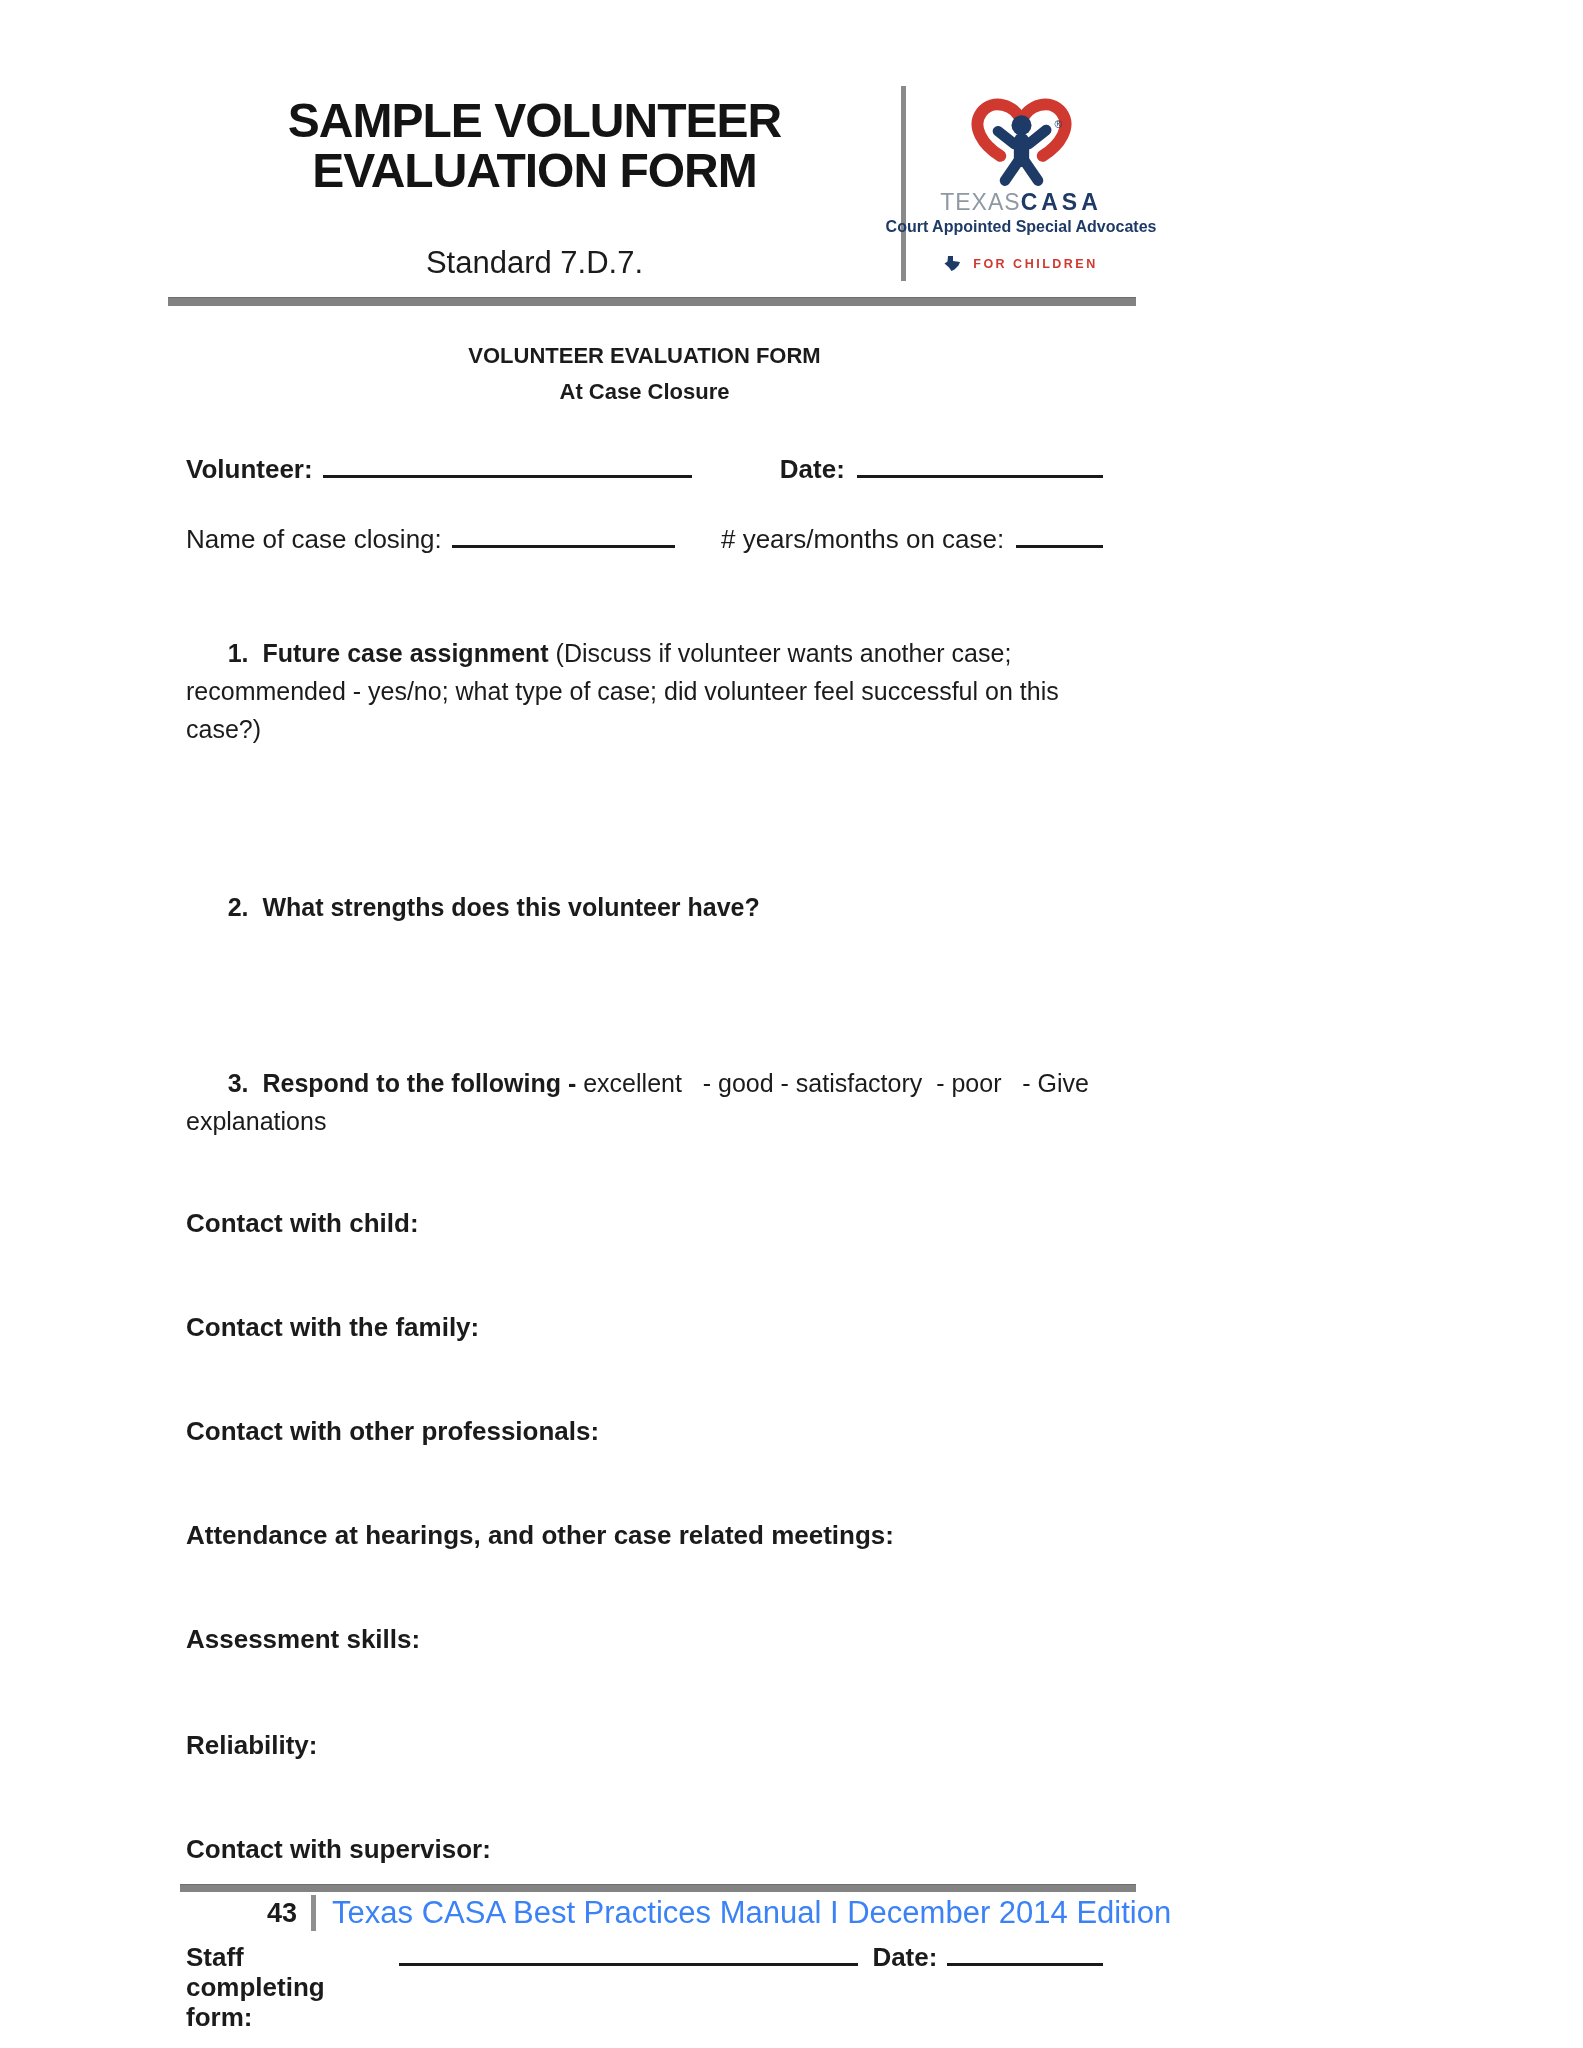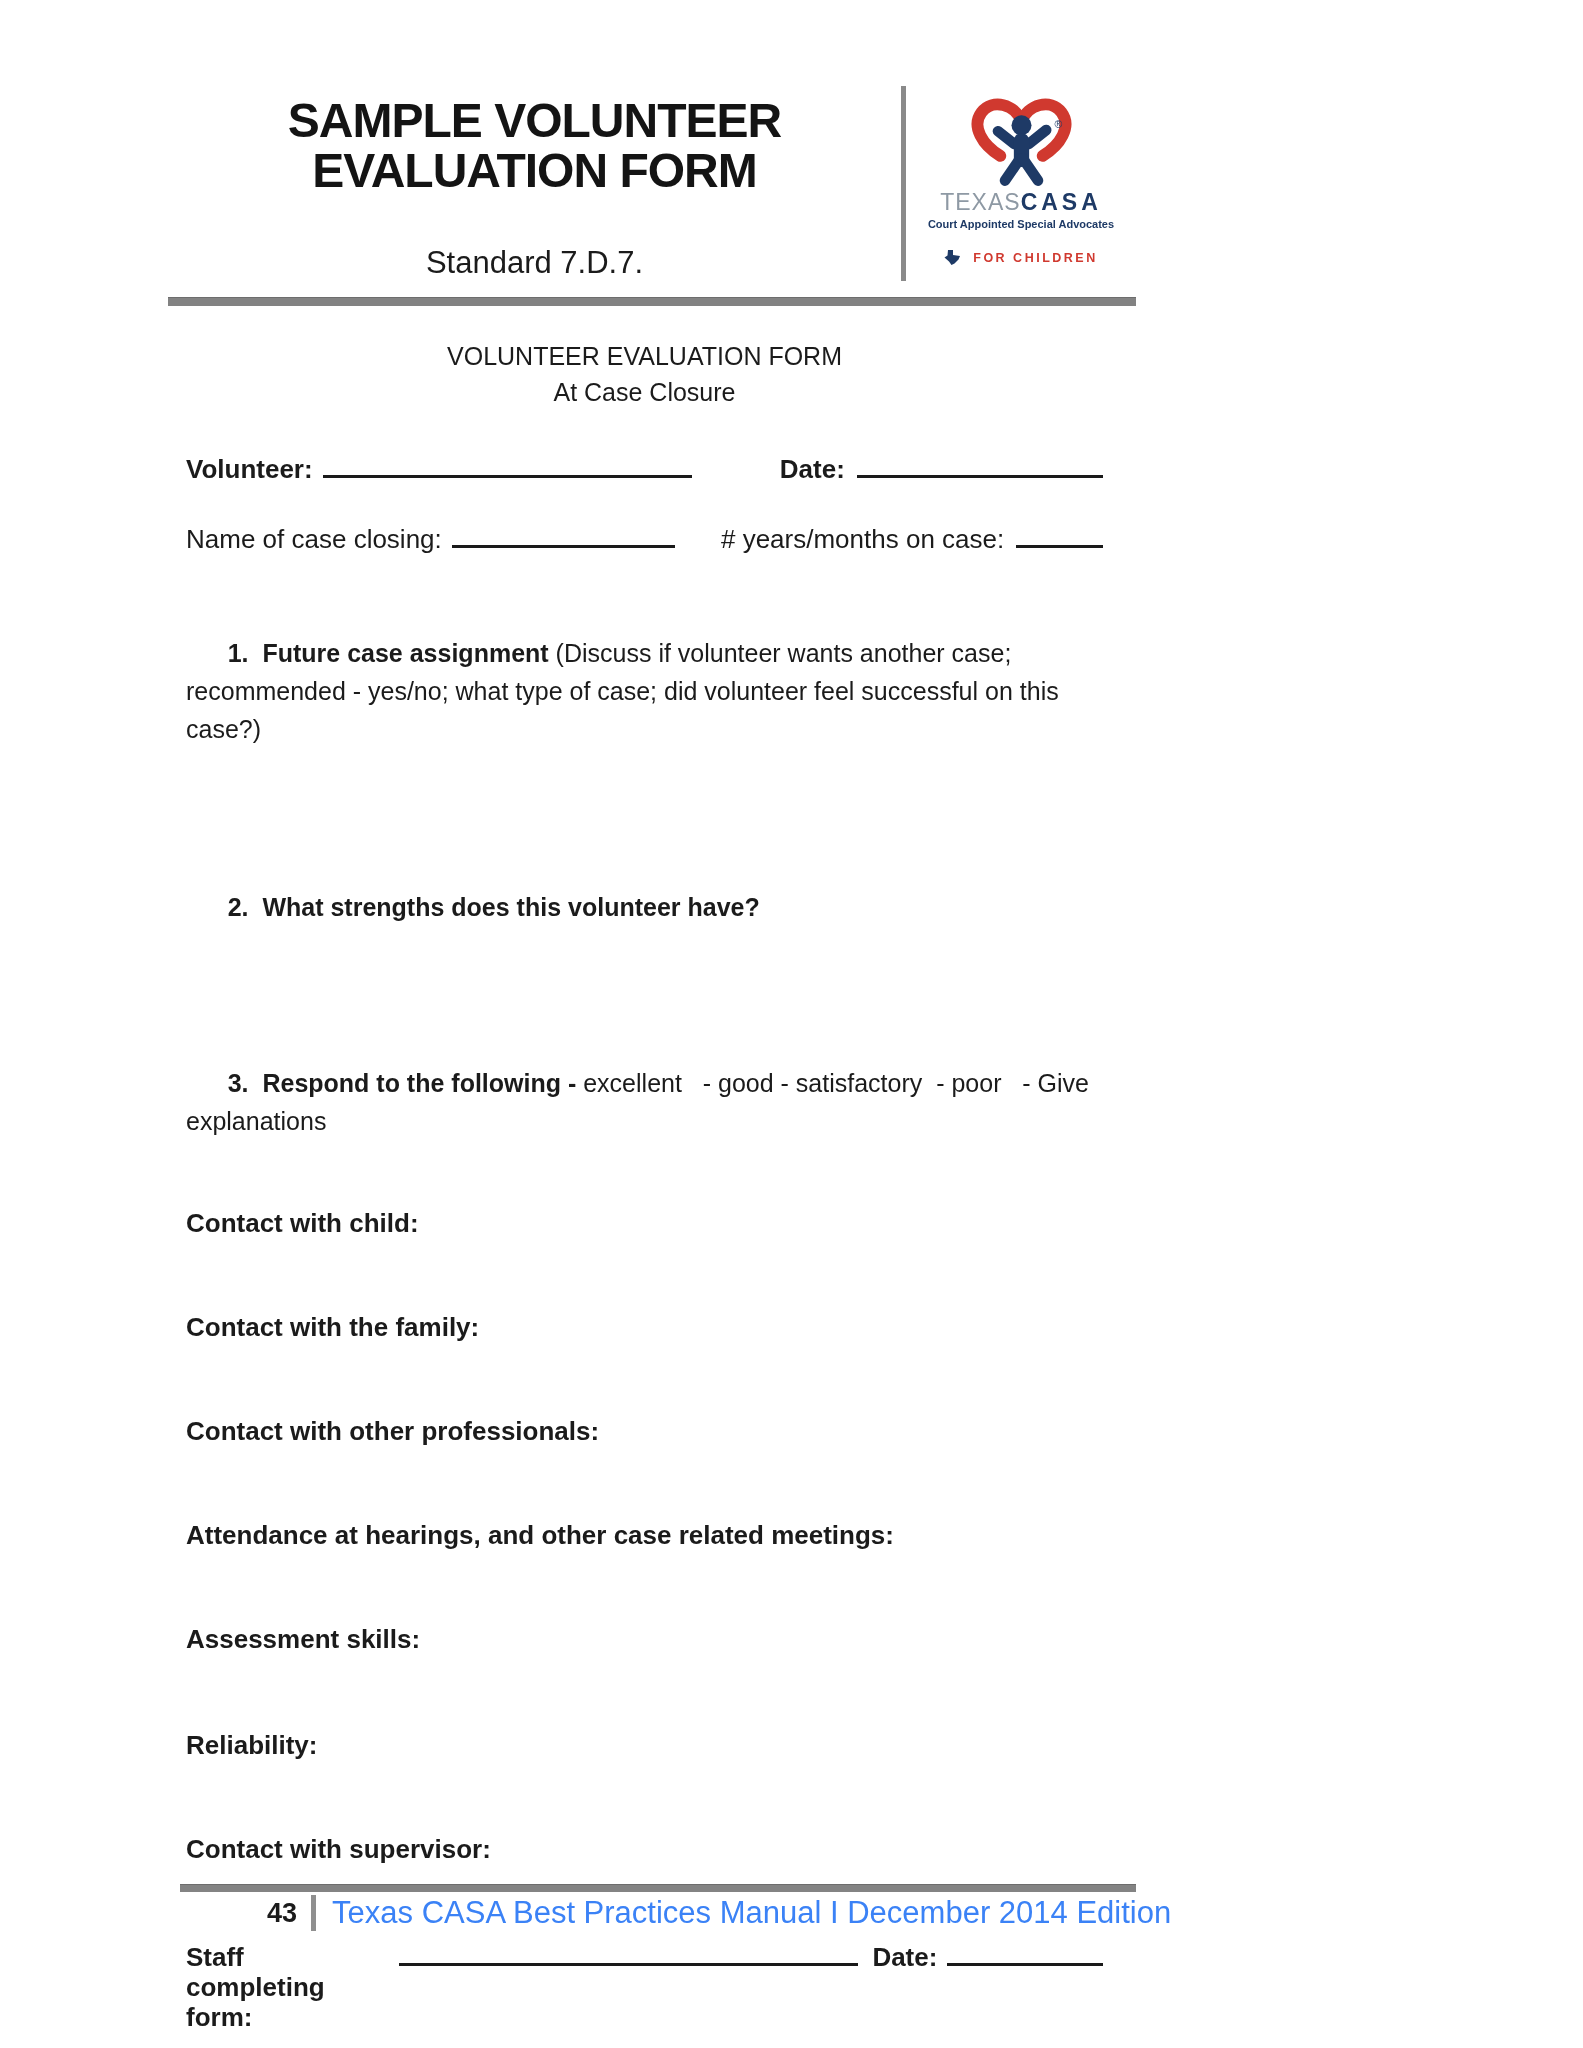--- a/index.html
+++ b/index.html
@@ -19,30 +19,30 @@
   .standard { font-size:31px; margin-top:48px; color:#1b1b1b; }
 
   .logo-col {
     width:230px; border-left:5px solid #8a8a8a;
     display:flex; flex-direction:column; align-items:center;
     padding:4px 0 10px 0;
   }
   .brand { margin-top:1px; font-size:23px; line-height:1; white-space:nowrap; }
   .brand .texas { color:var(--logo-gray); letter-spacing:1px; font-weight:400; }
   .brand .casa  { color:var(--logo-navy); letter-spacing:4px; font-weight:700; }
-  .tagline { margin-top:4px; font-size:11px; font-weight:600; color:var(--logo-navy); white-space:nowrap; }
+  .tagline { margin-top:4px; font-size:16px; font-weight:600; color:var(--logo-navy); white-space:nowrap; }
   .forchildren { margin-top:20px; display:flex; align-items:center; gap:13px; }
   .forchildren span { font-size:12.5px; font-weight:700; letter-spacing:2.5px; color:var(--logo-red); }
 
   .header-rule { height:8px; background:#828282; border-top:1px solid #6d6d6d; margin:16px 145px 0 168px; }
 
   
   .content { margin:0 178px 0 186px; font-size:26px; }
 
-  .doc-heads { text-align:center; font-weight:400; font-size:25px; line-height:36px; margin-top:32px; }
+  .doc-heads { text-align:center; font-weight:700; font-size:22px; line-height:36px; margin-top:32px; }
 
   .fieldrow { display:flex; align-items:baseline; margin-top:44px; line-height:30px; }
   .fieldrow .lbl { white-space:nowrap; }
   .b { font-weight:700; }
   .bl { display:inline-block; height:0; border-bottom:3px solid #1a1a1a; }
 
   .w450{width:450px; margin-left:10px;} .w300{width:300px; margin-left:12px;}
   .w270{width:270px; margin-left:10px;} .w105{width:105px; margin-left:12px;}
   .gap88{margin-left:88px;} .gap46{margin-left:46px;}
 

